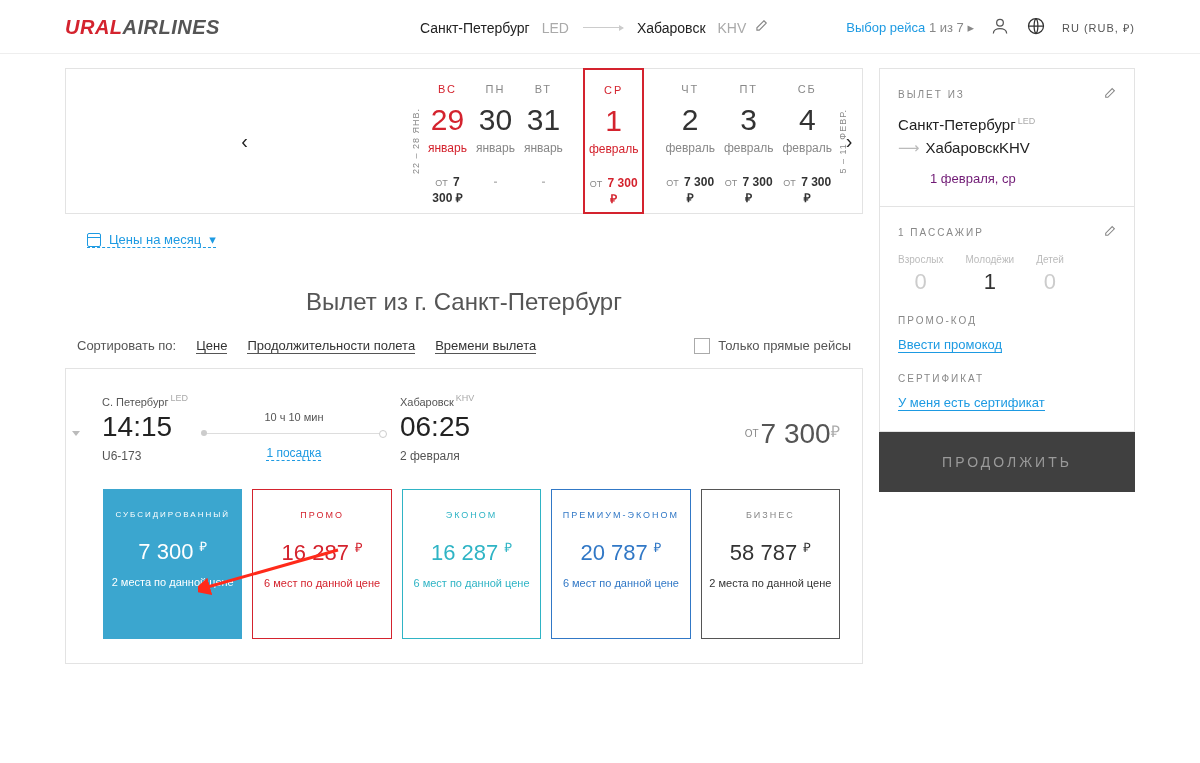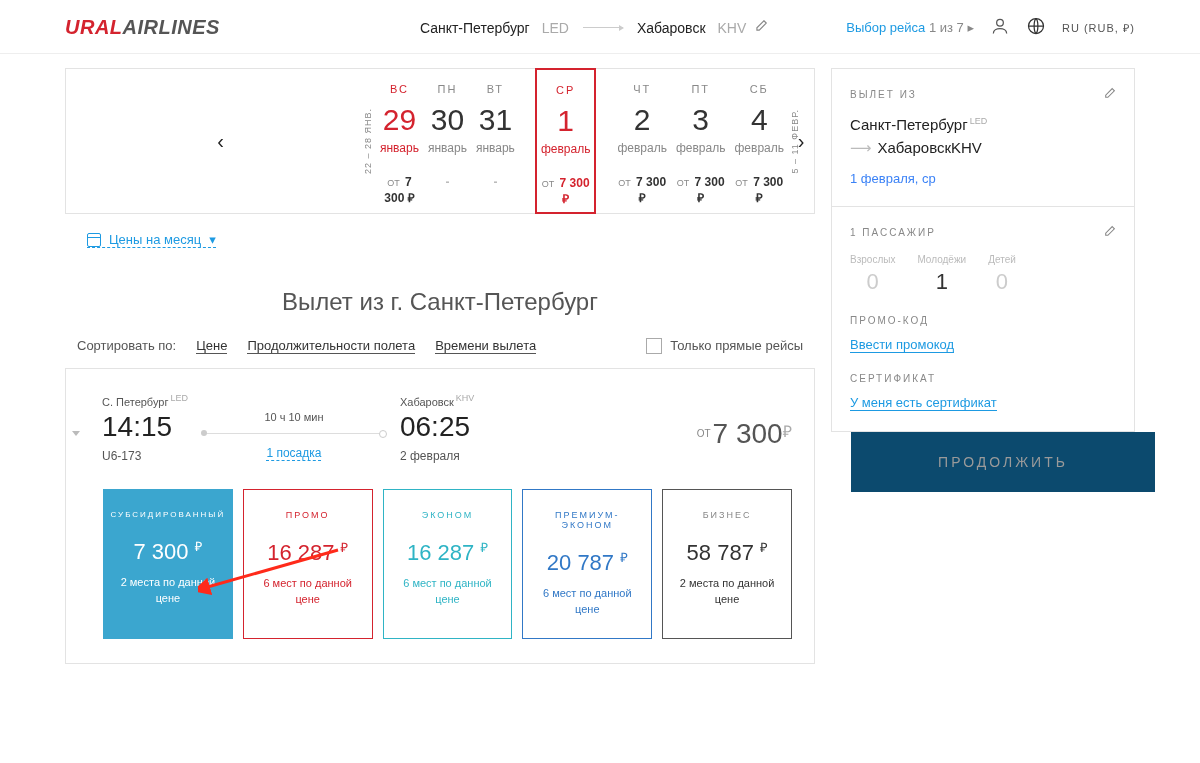--- a/index.html
+++ b/index.html
@@ -19,21 +19,21 @@
   .edit-icon { color: #888; cursor: pointer; }
   .hdr-right { margin-left: auto; display: flex; align-items: center; gap: 16px; }
   .step { color: #1d9ae2; font-size: 13px; }
   .step .n { color: #888; }
   .ico { display: inline-block; }
   .locale { letter-spacing: 1px; color: #555; font-size: 11px; }
 
   
   .main { display: flex; padding: 14px 65px 30px; gap: 16px; align-items: flex-start; }
   .left { flex: 1; }
-  .right { width: 304px; }
+  .right { width: 256px; }
 
   
   .date-strip { border: 1px solid #e3e3e3; display: flex; align-items: stretch; height: 146px; position: relative; }
   .ds-nav { width: 26px; display: flex; align-items: center; justify-content: center; color: #222; cursor: pointer; position: relative; }
   .ds-nav span.vlabel { position: absolute; writing-mode: vertical-rl; transform: rotate(180deg); font-size: 9px; letter-spacing: 1px; color: #888; }
   .ds-nav.left span.vlabel { right: 2px; }
   .ds-nav.right span.vlabel { left: 2px; }
   .ds-nav .chev { font-size: 20px; }
   .ds-days { flex: 1; display: flex; }
   .day { flex: 1; text-align: center; padding: 14px 4px; border-left: 1px solid transparent; }
@@ -99,29 +99,29 @@
   .fare.biz .fn { color: #888; }
 
   
   .side-card { border: 1px solid #e3e3e3; padding: 18px 18px 20px; margin-bottom: 0; }
   .side-card + .side-card { border-top: none; }
   .side-h { font-size: 10px; letter-spacing: 2px; color: #888; display: flex; justify-content: space-between; align-items: center; margin-bottom: 14px; }
   .side-route .l1 { font-size: 15px; color: #222; }
   .side-route .l1 .code { font-size: 9px; color: #aaa; vertical-align: super; margin-left: 2px; }
   .side-route .ar { color: #bbb; margin-right: 6px; }
   .side-route .l2 { font-size: 15px; color: #222; margin-top: 6px; }
-  .side-route .date { font-size: 13px; color: #3b82f6; margin-top: 14px; }
+  .side-route .date { font-size: 13px; color: #701a75; margin-top: 14px; margin-left: 32px; }
   .pax { display: flex; gap: 22px; margin-top: 6px; }
   .pax .col { text-align: center; }
   .pax .pl { font-size: 10px; color: #bbb; }
   .pax .pn { font-size: 22px; color: #ccc; margin-top: 4px; font-weight: 300; }
   .pax .pn.active { color: #333; }
   .link { color: #1d9ae2; border-bottom: 1px solid #1d9ae2; font-size: 13px; cursor: pointer; display: inline-block; }
   .side-h2 { font-size: 10px; letter-spacing: 2px; color: #888; margin: 20px 0 10px; }
-  .cont-btn { width: 100%; background: #0c4a6e; border: none; padding: 22px; font-size: 14px; letter-spacing: 3px; color: #9a9a9a; cursor: pointer; margin-left: 20px; }
+  .cont-btn { width: 100%; background: #404040; border: none; padding: 22px; font-size: 14px; letter-spacing: 3px; color: #9a9a9a; cursor: pointer; }
 
   
   .arrow-ann { position: absolute; left: 198px; top: 548px; pointer-events: none; }
 
   .rub::after { content: '₽'; }
 </style>
 </head>
 <body>
 
 <div class="page">

